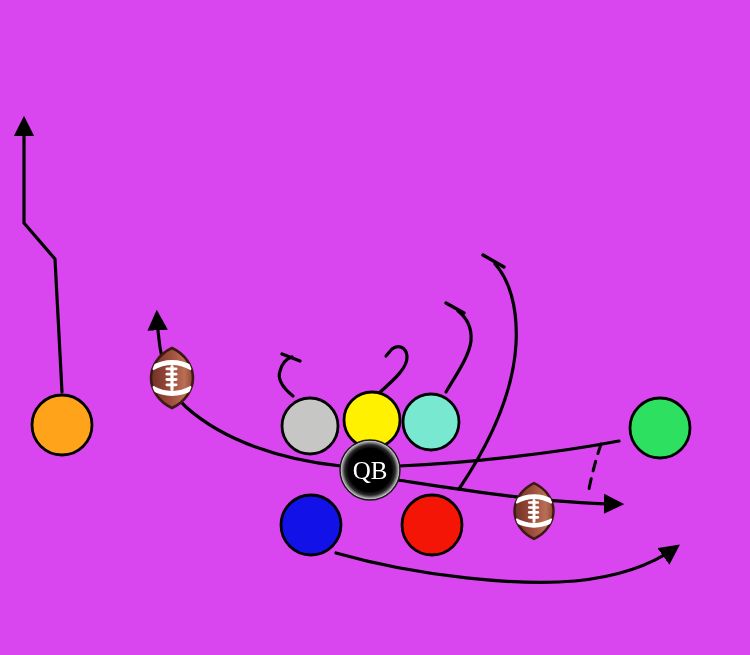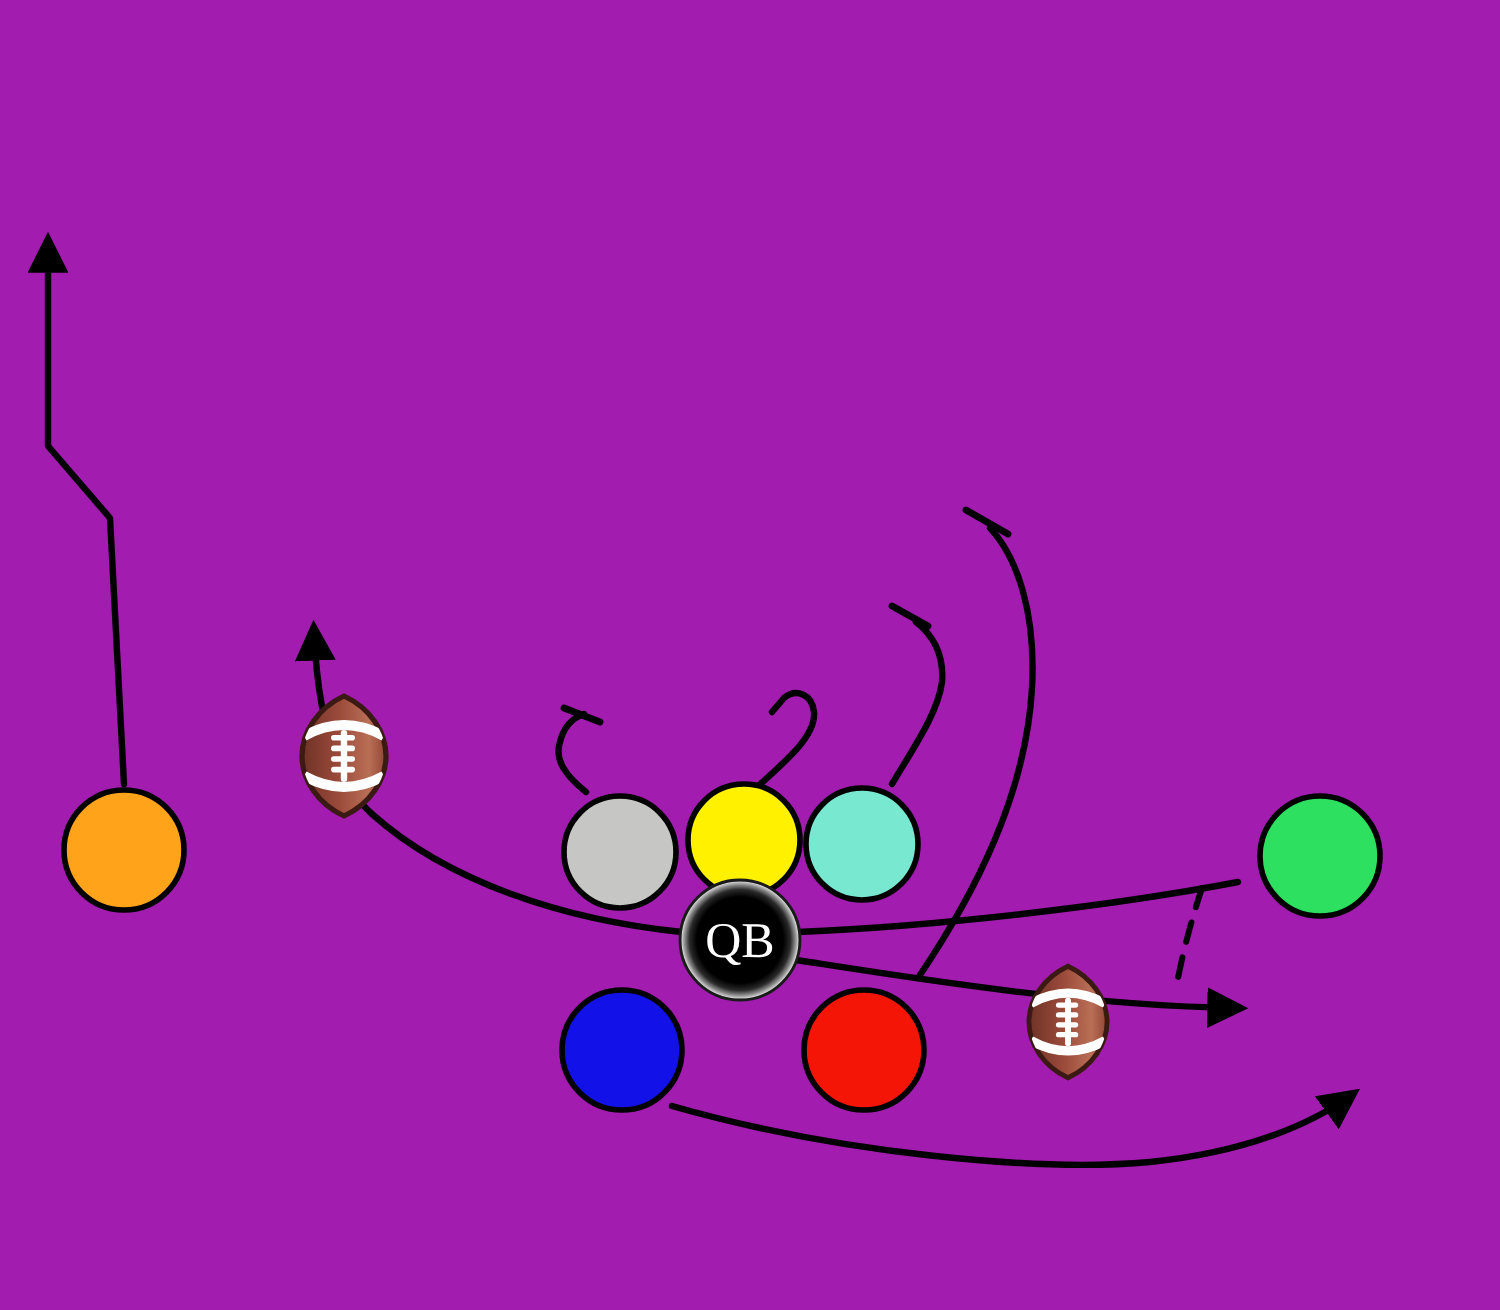--- a/index.html
+++ b/index.html
@@ -8,21 +8,21 @@
     background: #ffffff;
     width: 750px;
     height: 655px;
     overflow: hidden;
     font-family: "Liberation Serif", "DejaVu Serif", serif;
   }
   #stage {
     position: relative;
     width: 750px;
     height: 655px;
-    background: #a21caf;
+    background: #d946ef;
   }
   svg { display: block; }
   .route {
     fill: none;
     stroke: #000000;
     stroke-width: 3.2;
     stroke-linecap: round;
     stroke-linejoin: round;
   }
   .route.dashed {

